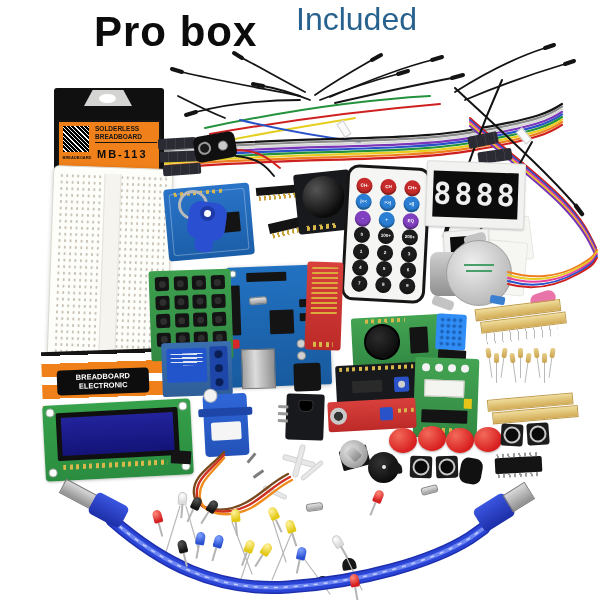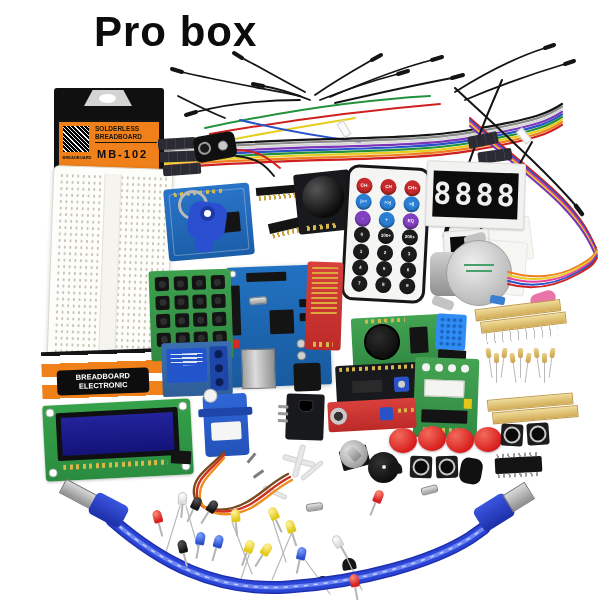--- a/index.html
+++ b/index.html
@@ -148,33 +148,34 @@
       <path d="M532,142 C512,178 492,212 470,246" stroke="#141414" stroke-width="2"></path>
       <path d="M470,246 L464,255" stroke="#141414" stroke-width="4.5"></path>
 
       <path d="M236,150 C260,150 270,160 280,168" stroke="#cf2020" stroke-width="2"></path>
       <path d="M236,156 C258,158 266,166 274,176" stroke="#141414" stroke-width="2"></path>
     </g>
   </svg>
 
   <div class="abs title" style="left:94px;top:8px;">Pro box</div>
   <div class="abs subtitle" style="left:296px;top:2px;">
+    <div>Included</div>
   </div>
 
   <div class="abs pkg-top" style="left:54px;top:88px;width:110px;height:94px;">
     <div class="abs pkg-tab" style="left:30px;top:2px;width:48px;height:16px;"></div>
     <div class="abs pkg-hole" style="left:45px;top:6px;width:17px;height:9px;"></div>
     <div class="abs pkg-label" style="left:3px;top:32px;width:104px;height:58px;">
       <div class="abs pkg-logo" style="left:4px;top:4px;width:26px;height:26px;"></div>
       <div class="abs pkg-logo-text" style="left:2px;top:33px;width:32px;text-align:center;">BREADBOARD</div>
       <div class="abs" style="left:36px;top:3px;width:62px;border-bottom:1px solid #161616;padding-bottom:2px;">
         <div class="pkg-line">SOLDERLESS</div>
         <div class="pkg-line">BREADBOARD</div>
       </div>
-      <div class="abs pkg-model" style="left:38px;top:26px;">MB-102</div>
+      <div class="abs pkg-model" style="left:38px;top:26px;">MB-113</div>
     </div>
   </div>
 
   <div class="abs breadboard" style="left:50px;top:167px;width:118px;height:192px;transform:rotate(2deg);">
     <div class="bb-dots"></div>
     <div class="bb-channel"></div>
   </div>
 
   <div class="abs pkg-bottom" style="left:42px;top:350px;width:122px;height:62px;transform:rotate(-2deg);">
     <div class="abs stripe-label" style="left:15px;top:19px;width:92px;height:25px;">

